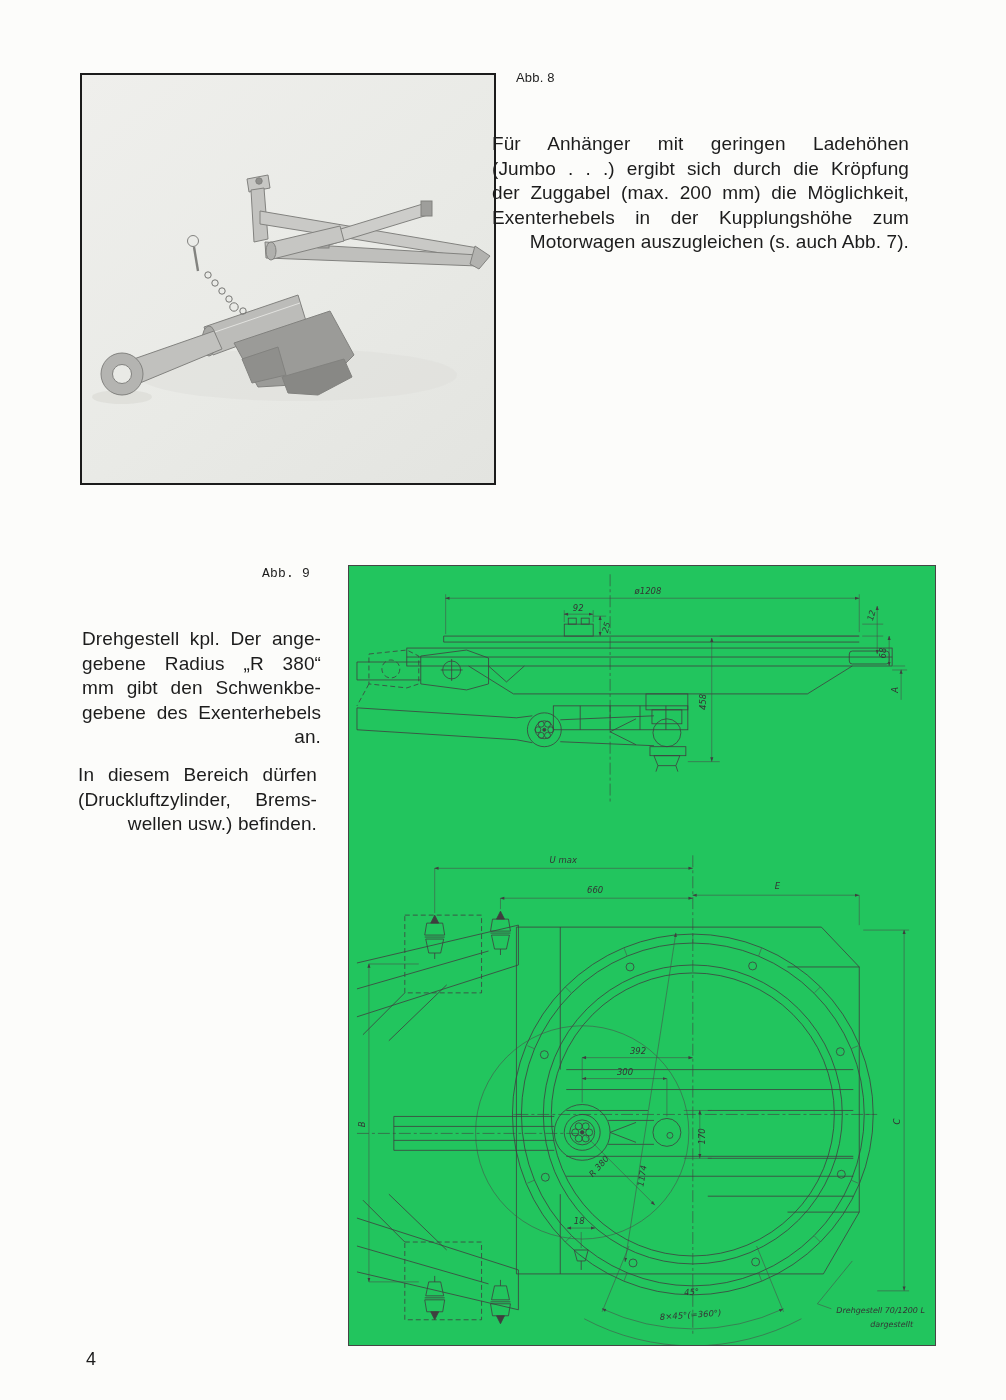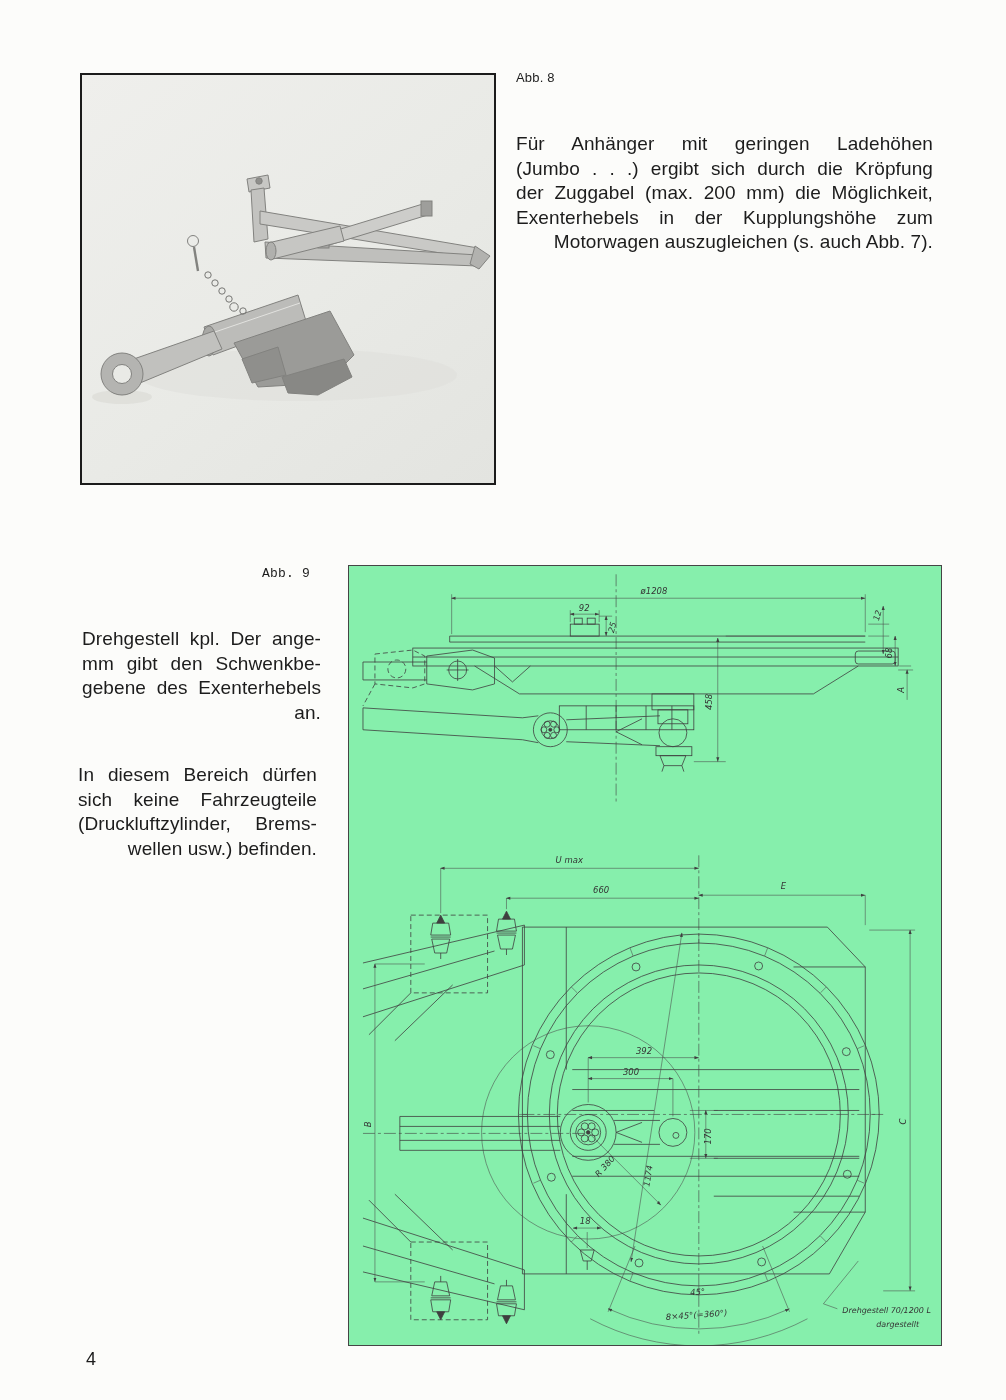--- a/index.html
+++ b/index.html
@@ -14,29 +14,28 @@
   .caption{font-size:13px;letter-spacing:.2px;}
   .bodytext{font-size:19px;line-height:24.6px;letter-spacing:.1px;}
   .jline{text-align:justify;text-align-last:justify;}
   .lline{text-align:right;}
   #photo-frame{
     left:80px;top:73px;width:412px;height:408px;
     border:2px solid #1b1b1b;
     background:linear-gradient(140deg,#efefec 0%,#e9eae6 55%,#e3e4e0 100%);
   }
   #abb8-caption{left:516px;top:70px;}
-  #abb8-text{left:516px;top:132px;width:417px;}
+  #abb8-text{left:492px;top:132px;width:417px;}
   #abb9-caption{left:262px;top:566px;font-family:Liberation Mono, monospace;}
   #abb9-text1{left:82px;top:627px;width:239px;}
   #abb9-text2{left:78px;top:763px;width:239px;}
   #drawing-frame{
     left:348px;top:565px;width:586px;height:779px;
     border:1px solid #454545;
-    background:#86efac;
-    padding-left:6px;
+    background:#22c55e;
   }
   #page-number{left:86px;top:1349px;font-size:18px;}
   svg text{font:italic 8.5px "DejaVu Sans",sans-serif;fill:#343434;}
   svg text.note{font-size:8px;}
   .ln{stroke:#3f3f3f;stroke-width:.8;fill:none;}
   .thin{stroke:#4a4a4a;stroke-width:.55;fill:none;}
   .dash{stroke-dasharray:5 3;}
   .cline{stroke-dasharray:12 3 3 3;stroke-width:.6;}
 </style>
 </head>
@@ -96,27 +95,27 @@
   <div class="jline">Für Anhänger mit geringen Ladehöhen</div>
   <div class="jline">(Jumbo . . .) ergibt sich durch die Kröpfung</div>
   <div class="jline">der Zuggabel (max. 200 mm) die Möglichkeit,</div>
   <div class="jline">Exenterhebels in der Kupplungshöhe zum</div>
   <div class="lline">Motorwagen auszugleichen (s. auch Abb. 7).</div>
 </div>
 
 <div id="abb9-caption" class="abs caption">Abb. 9</div>
 <div id="abb9-text1" class="abs bodytext">
   <div class="jline">Drehgestell kpl. Der ange-</div>
+  <div class="jline">gebene Radius „R 380“</div>
   <div class="jline">mm gibt den Schwenkbe-</div>
   <div class="jline">gebene des Exenterhebels</div>
   <div class="lline">an.</div>
 </div>
 <div id="abb9-text2" class="abs bodytext">
   <div class="jline">In diesem Bereich dürfen</div>
-  <div class="jline">sich keine Fahrzeugteile</div>
   <div class="jline">(Druckluftzylinder, Brems-</div>
   <div class="lline">wellen usw.) befinden.</div>
 </div>
 
 <div id="drawing-frame" class="abs">
 <svg width="586" height="779" viewBox="0 0 588 781">
   <defs>
     <marker id="ae" markerWidth="9" markerHeight="8" refX="8" refY="4" orient="auto">
       <path d="M0,1.2 L8,4 L0,6.8 Z" fill="#3f3f3f"></path>
     </marker>

